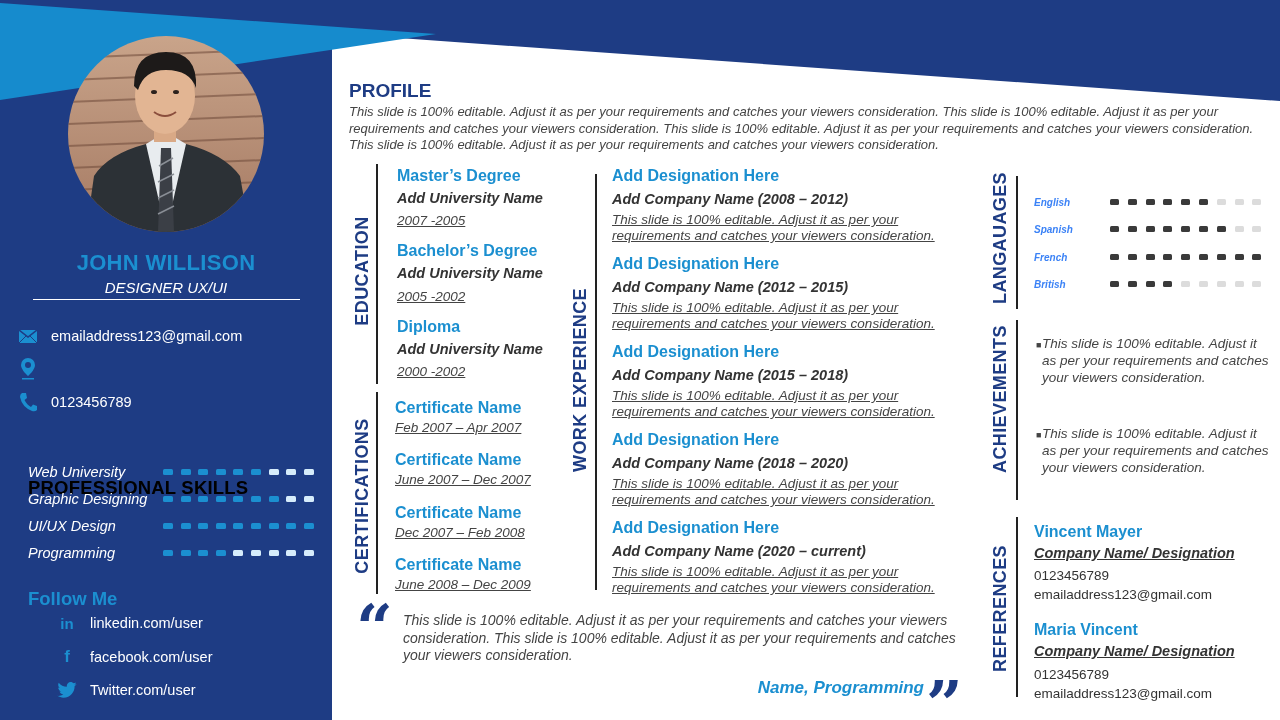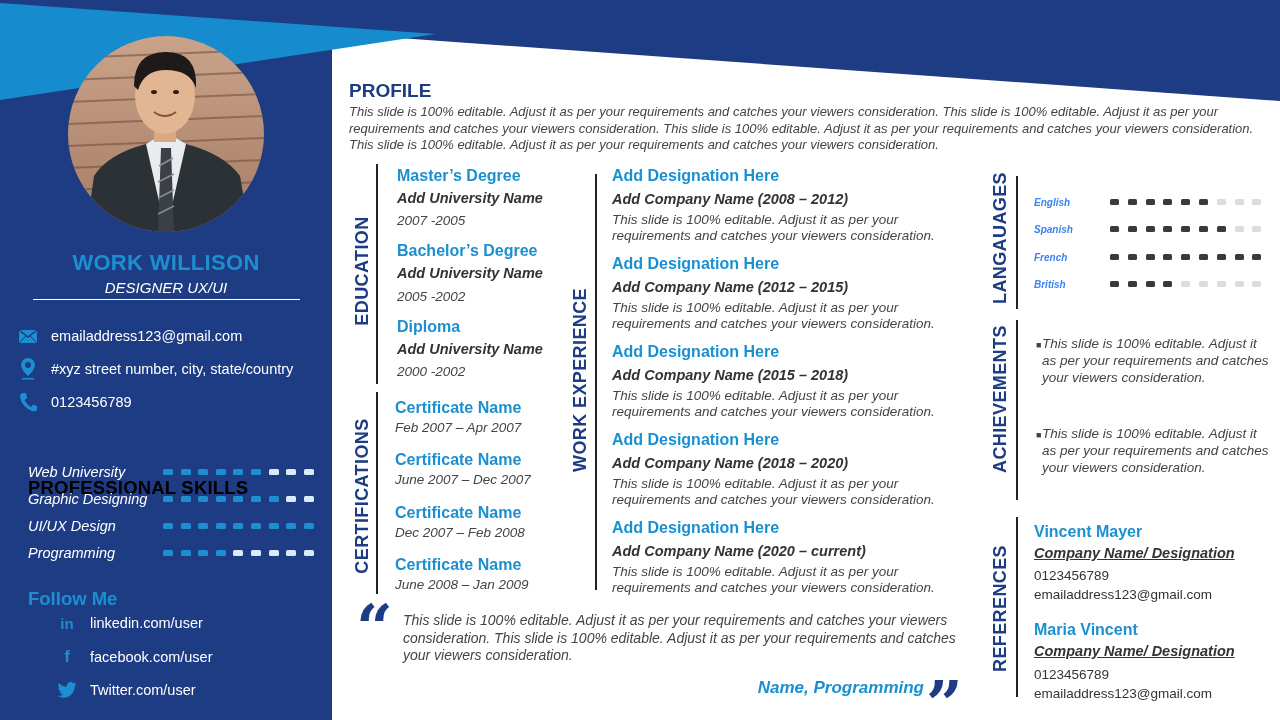--- a/index.html
+++ b/index.html
@@ -39,21 +39,21 @@
   
   .profile-title { left:349px; top:80px; color:#1e3c84; font-weight:bold; font-size:19px; }
   .profile-text { left:349px; top:104px; width:905px; color:#444; font-style:italic; font-size:13px; line-height:16.5px; }
 
   
   .vlabel { position:absolute; z-index:2; color:#1e3c84; font-weight:bold; font-size:18px; letter-spacing:0.4px; white-space:nowrap; transform:rotate(-90deg); transform-origin:center center; text-align:center; }
   .vline { position:absolute; z-index:2; width:1.5px; background:#222; }
 
   .blue-head { color:#1b8fd0; font-weight:bold; font-size:16px; }
   .dark-bi { color:#333; font-weight:bold; font-style:italic; font-size:14.5px; }
-  .gray-i { color:#444; font-style:italic; font-size:13.5px; }
+  .gray-i { color:#444; font-style:italic; font-size:13.5px;text-decoration:underline; }
 
   
   .lang-row { left:1034px; width:240px; height:20px; display:flex; align-items:center; }
   .lang-row .lbl { width:76px; color:#3b82f6; font-weight:bold; font-style:italic; font-size:10px; }
   .ldots { display:flex; gap:8.8px; }
   .ldot { width:9px; height:6px; border-radius:1.5px; }
   .ldot.on { background:#3a3a3a; }
   .ldot.off { background:#dcdcdc; }
 
   .ach-item { left:1036px; width:235px; display:flex; color:#444; font-style:italic; font-size:13.5px; line-height:16.8px; }
@@ -118,21 +118,21 @@
     <ellipse cx="97" cy="60" rx="30" ry="38" fill="#e2b593"></ellipse>
 
     <path d="M66 50 Q66 16 98 16 Q130 16 128 52 Q122 34 98 34 Q76 34 70 54 Z" fill="#1d1a19"></path>
 
     <path d="M86 76 Q97 84 108 76" stroke="#8b4f3d" stroke-width="2" fill="none"></path>
     <ellipse cx="86" cy="56" rx="3" ry="2" fill="#2b211d"></ellipse>
     <ellipse cx="108" cy="56" rx="3" ry="2" fill="#2b211d"></ellipse>
   </svg>
 </div>
 
-<div class="abs name">WORK WILLISON</div>
+<div class="abs name">JOHN WILLISON</div>
 <div class="abs role">DESIGNER UX/UI</div>
 <div class="abs name-rule"></div>
 
 <div class="abs contact-row" style="top:325px;">
   <span class="ic">
     <svg width="18" height="13" viewBox="0 0 18 13">
         <rect x="0" y="0" width="18" height="13" fill="#1b8fd0"></rect>
         <path d="M0 0 L9 7 L18 0" stroke="#1e3c84" stroke-width="1.5" fill="none"></path>
         <path d="M0 13 L7 6 M18 13 L11 6" stroke="#1e3c84" stroke-width="1" fill="none"></path>
       </svg>
@@ -140,21 +140,20 @@
   <span class="txt">emailaddress123@gmail.com</span>
 </div>
 <div class="abs contact-row" style="top:358px;">
   <span class="ic">
     <svg width="14" height="22" viewBox="0 0 14 22">
         <path d="M7 0 A7 7 0 0 1 14 7 C14 12 7 18 7 18 C7 18 0 12 0 7 A7 7 0 0 1 7 0 Z" fill="#1b8fd0"></path>
         <circle cx="7" cy="7" r="3" fill="#1e3c84"></circle>
         <rect x="1" y="20" width="12" height="1.5" fill="#1b8fd0"></rect>
       </svg>
   </span>
-  <span class="txt">#xyz street number, city, state/country</span>
 </div>
 <div class="abs contact-row" style="top:391px;">
   <span class="ic">
     <svg width="18" height="20" viewBox="0 0 18 20">
         <path d="M3 1 L7 1 L8 6 L5.5 8 Q8 13 12 15 L14 12.5 L18 14 L18 18 Q16 20 13 19 Q3 15 1 5 Q1 2 3 1 Z" fill="#1b8fd0"></path>
       </svg>
   </span>
   <span class="txt">0123456789</span>
 </div>
 
@@ -257,21 +256,21 @@
 
 <div class="vlabel" style="left:282px; top:486px; width:160px; height:20px;">CERTIFICATIONS</div>
 <div class="vline" style="left:376px; top:392px; height:202px;"></div>
 <div class="abs blue-head" style="left:395px; top:399px;">Certificate Name</div>
 <div class="abs gray-i" style="left:395px; top:420px;">Feb 2007 – Apr 2007</div>
 <div class="abs blue-head" style="left:395px; top:451px;">Certificate Name</div>
 <div class="abs gray-i" style="left:395px; top:472px;">June 2007 – Dec 2007</div>
 <div class="abs blue-head" style="left:395px; top:504px;">Certificate Name</div>
 <div class="abs gray-i" style="left:395px; top:525px;">Dec 2007 – Feb 2008</div>
 <div class="abs blue-head" style="left:395px; top:556px;">Certificate Name</div>
-<div class="abs gray-i" style="left:395px; top:577px;">June 2008 – Jan 2009</div>
+<div class="abs gray-i" style="left:395px; top:577px;">June 2008 – Dec 2009</div>
 
 <div class="vlabel" style="left:490px; top:372px; width:180px; height:20px;">WORK EXPERIENCE</div>
 <div class="vline" style="left:595px; top:174px; height:416px;"></div>
 <div id="work-wrap">
     <div class="abs blue-head" style="left: 612px; top: 167px;">Add Designation Here</div>
     <div class="abs dark-bi" style="left: 612px; top: 191px;">Add Company Name (2008 –  2012)</div>
     <div class="abs gray-i" style="left: 612px; top: 212px;">This slide is 100% editable. Adjust it as per your</div>
     <div class="abs gray-i" style="left: 612px; top: 228px;">requirements and catches your viewers  consideration.</div>
     <div class="abs blue-head" style="left: 612px; top: 255px;">Add Designation Here</div>
     <div class="abs dark-bi" style="left: 612px; top: 279px;">Add Company Name (2012 – 2015)</div>

